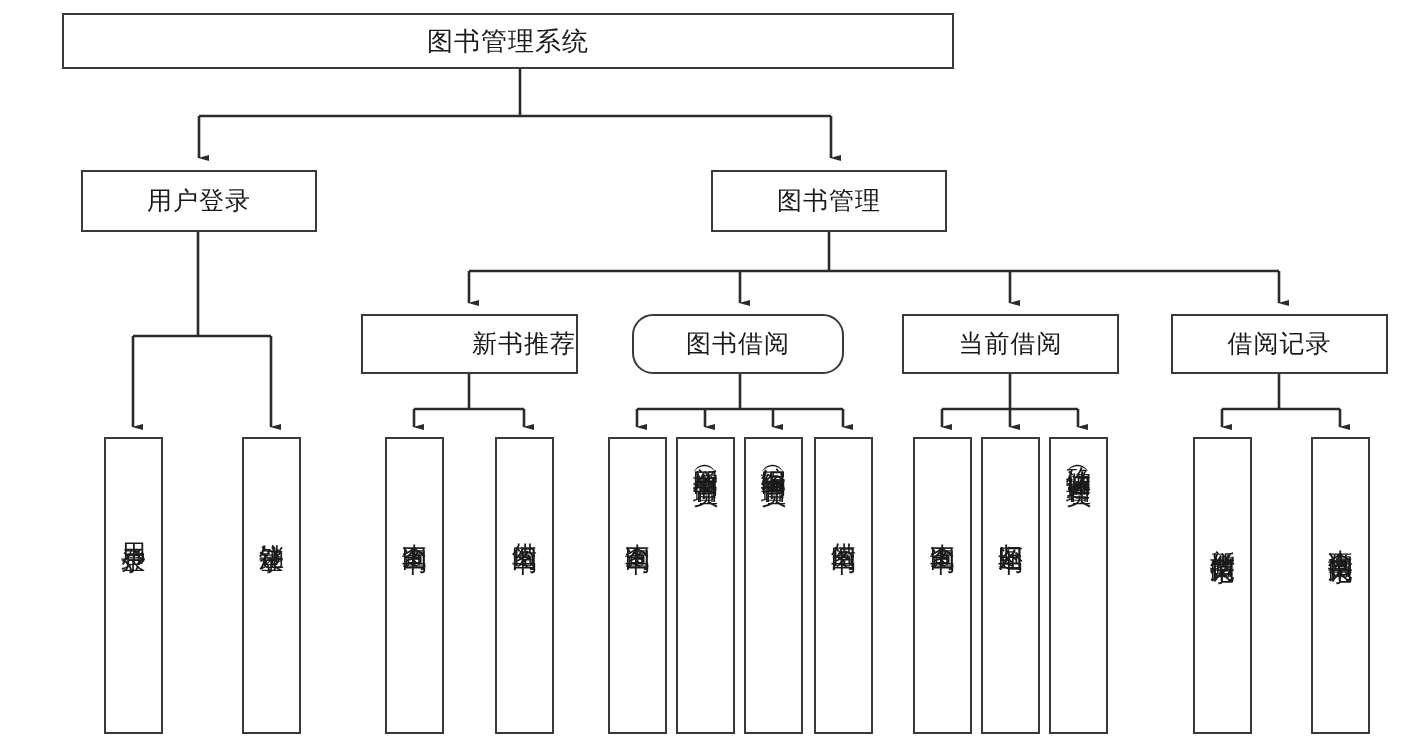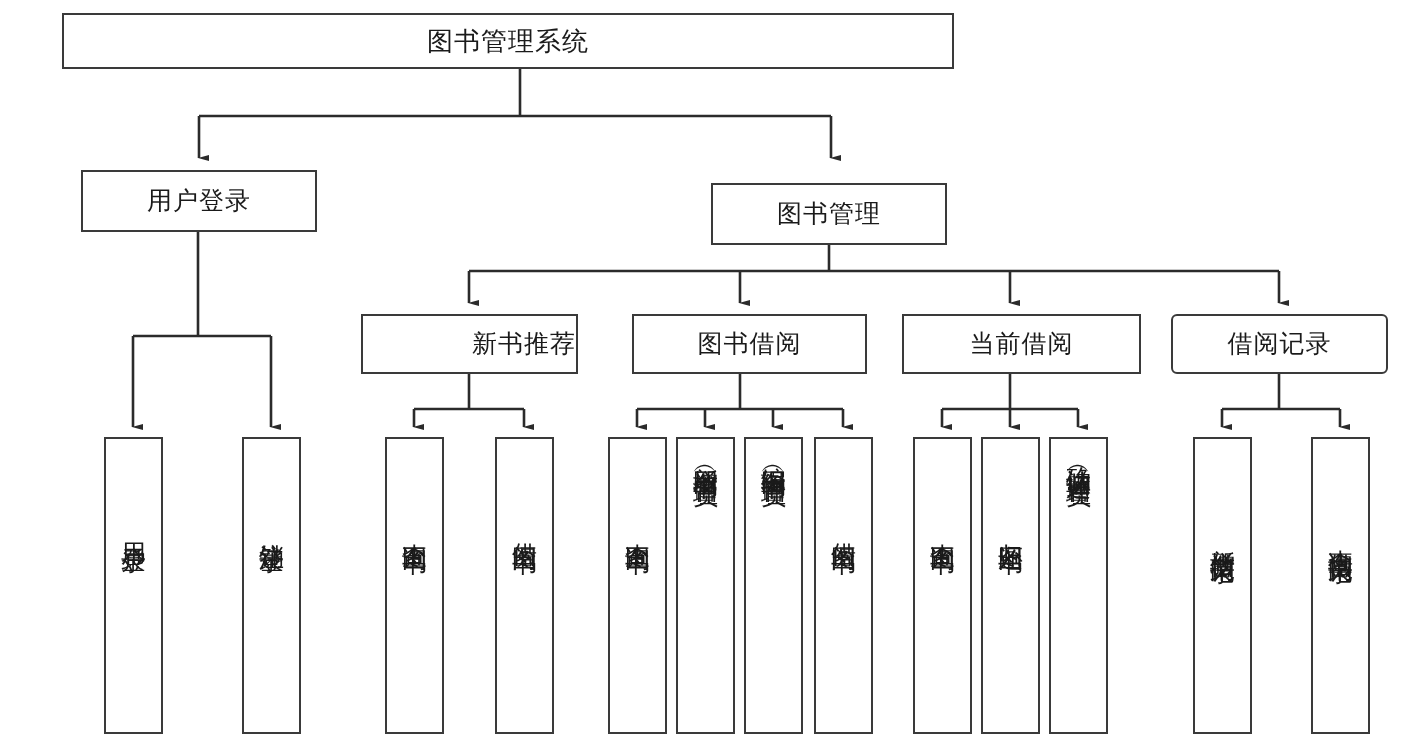--- a/index.html
+++ b/index.html
@@ -128,34 +128,34 @@
     </g>
   </svg>
 
   <div class="node h" id="n-root" style="left:18px;top:13px;width:892px;height:56px;margin-left:44px;">
     <span class="txt">图书管理系统</span>
   </div>
 
   <div class="node h" style="left:81px;top:170px;width:236px;height:62px;">
     <span class="txt">用户登录</span>
   </div>
-  <div class="node h" style="left:711px;top:170px;width:236px;height:62px;margin-top:13px;">
+  <div class="node h" style="left:711px;top:170px;width:236px;height:62px;">
     <span class="txt">图书管理</span>
   </div>
 
   <div class="node h" style="left:361px;top:314px;width:217px;height:60px;justify-content:flex-end;">
     <span class="txt">新书推荐</span>
   </div>
-  <div class="node h" style="left:632px;top:314px;width:235px;height:60px;">
+  <div class="node h" style="left:632px;top:314px;width:212px;height:60px;border-radius:21px;">
     <span class="txt">图书借阅</span>
   </div>
-  <div class="node h" style="left:902px;top:314px;width:239px;height:60px;">
+  <div class="node h" style="left:902px;top:314px;width:217px;height:60px;">
     <span class="txt">当前借阅</span>
   </div>
-  <div class="node h" style="left:1171px;top:314px;width:217px;height:60px;border-radius:6px;">
+  <div class="node h" style="left:1171px;top:314px;width:217px;height:60px;">
     <span class="txt">借阅记录</span>
   </div>
 
   <div class="node v mid" style="left:104px;top:437px;width:59px;height:297px;">
     <span class="txt">用户登录</span>
   </div>
   <div class="node v mid" style="left:242px;top:437px;width:59px;height:297px;">
     <span class="txt">注销登录</span>
   </div>
 

